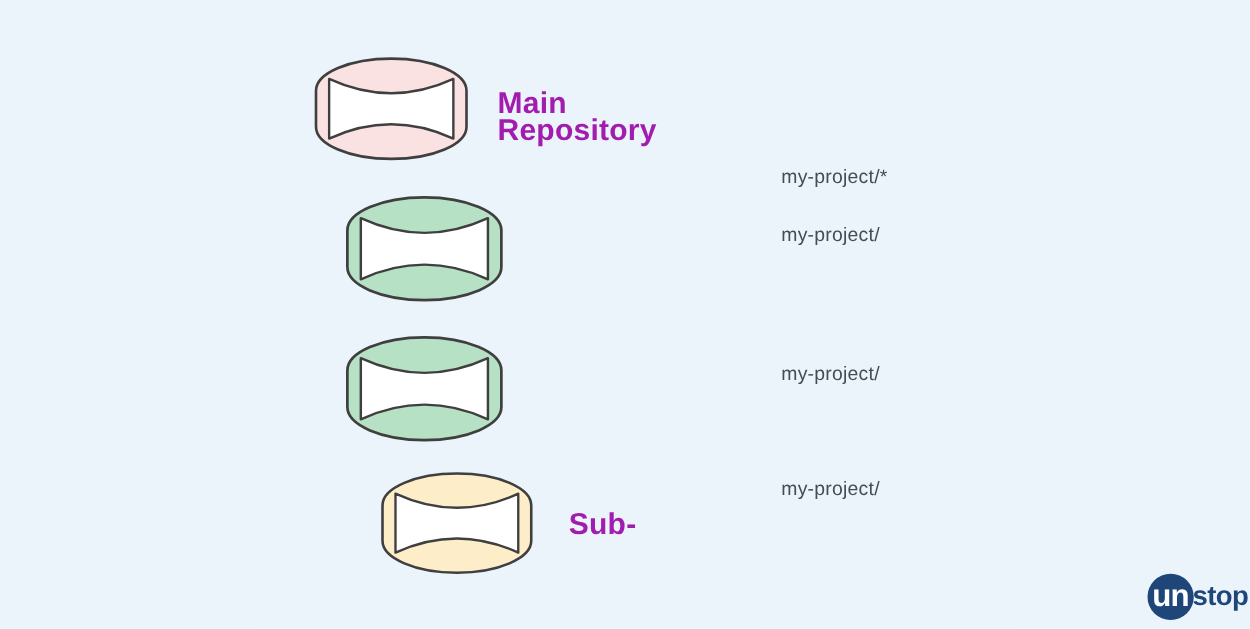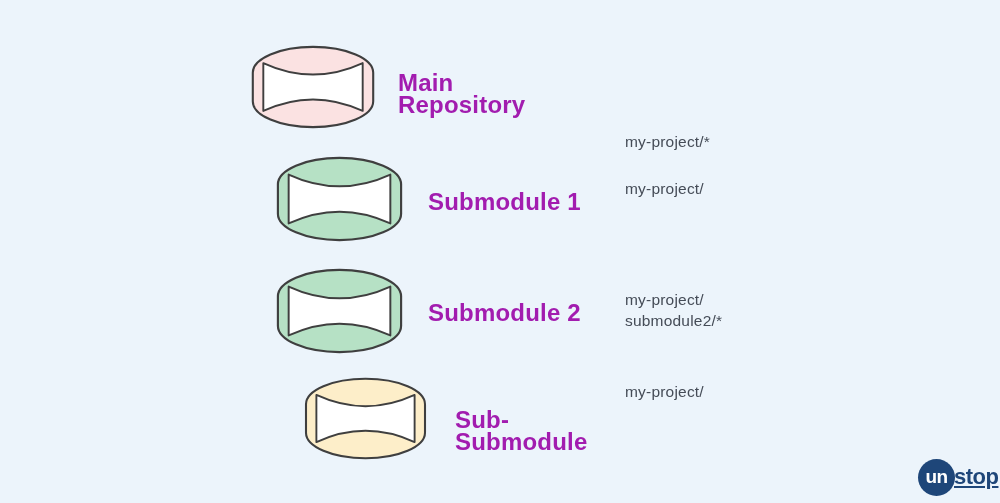--- a/index.html
+++ b/index.html
@@ -46,28 +46,27 @@
   .logo{
     position:absolute;
     left:918px;top:458px;
     display:flex;align-items:center;
     height:38px;
   }
   .logo-circle{
     width:37px;height:37px;border-radius:50%;
     background:#1e4679;
     display:flex;align-items:center;justify-content:center;
-    color:#ffffff;font-weight:700;font-size:19px;
+    color:#ffffff;font-weight:700;font-size:25px;
     letter-spacing:-.5px;
   }
   .logo-rest{
     color:#1e4679;font-weight:700;font-size:22px;
     letter-spacing:-.5px;
     margin-left:-1px;
-    text-decoration:underline;
   }
 </style>
 </head>
 <body>
 
 <div class="stage">
 
   <div class="cyl r1c">
     <svg width="130" height="86" viewBox="0 0 132 90">
       <path d="M 3 30 A 63 27 0 0 1 129 30 L 129 60 A 63 27 0 0 1 3 60 Z" stroke="#3f3f3f" stroke-width="2.2" stroke-linejoin="round" fill="#fbe2e2"></path>
@@ -81,50 +80,42 @@
   <div class="pathtxt r1p">
     <div>my-project/*</div>
   </div>
 
   <div class="cyl r2c">
     <svg width="137" height="88" viewBox="0 0 132 90">
       <path d="M 3 30 A 63 27 0 0 1 129 30 L 129 60 A 63 27 0 0 1 3 60 Z" stroke="#3f3f3f" stroke-width="2.2" stroke-linejoin="round" fill="#b6e1c5"></path>
       <path fill="#ffffff" d="M 14 20 Q 66 44 118 20 L 118 70 Q 66 46 14 70 Z" stroke="#3f3f3f" stroke-width="2" stroke-linejoin="round"></path>
     </svg>
   </div>
-  <div class="label r2l">
-    <div>Submodule 1</div>
-  </div>
   <div class="pathtxt r2p">
     <div>my-project/</div>
   </div>
 
   <div class="cyl r3c">
     <svg width="137" height="88" viewBox="0 0 132 90">
       <path d="M 3 30 A 63 27 0 0 1 129 30 L 129 60 A 63 27 0 0 1 3 60 Z" stroke="#3f3f3f" stroke-width="2.2" stroke-linejoin="round" fill="#b6e1c5"></path>
       <path fill="#ffffff" d="M 14 20 Q 66 44 118 20 L 118 70 Q 66 46 14 70 Z" stroke="#3f3f3f" stroke-width="2" stroke-linejoin="round"></path>
     </svg>
   </div>
-  <div class="label r3l">
-    <div>Submodule 2</div>
-  </div>
   <div class="pathtxt r3p">
     <div>my-project/</div>
-    <div>submodule2/*</div>
   </div>
 
   <div class="cyl r4c">
     <svg width="129" height="85" viewBox="0 0 132 90">
       <path d="M 3 30 A 63 27 0 0 1 129 30 L 129 60 A 63 27 0 0 1 3 60 Z" stroke="#3f3f3f" stroke-width="2.2" stroke-linejoin="round" fill="#fdeec9"></path>
       <path fill="#ffffff" d="M 14 20 Q 66 44 118 20 L 118 70 Q 66 46 14 70 Z" stroke="#3f3f3f" stroke-width="2" stroke-linejoin="round"></path>
     </svg>
   </div>
   <div class="label r4l">
     <div>Sub-</div>
-    <div>Submodule</div>
   </div>
   <div class="pathtxt r4p">
     <div>my-project/</div>
   </div>
 
   <div class="logo">
     <div class="logo-circle">
       <span>un</span>
     </div>
     <span class="logo-rest">stop</span>

